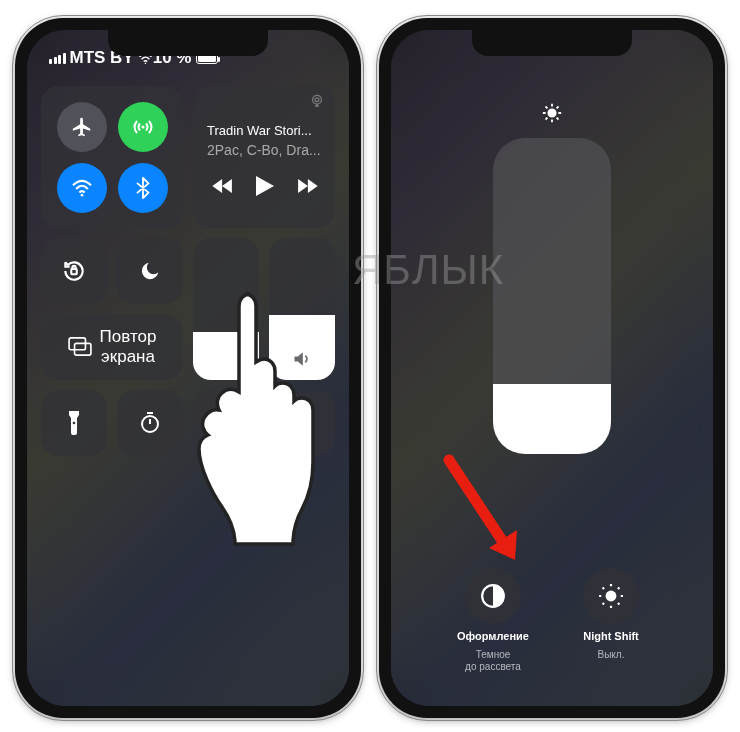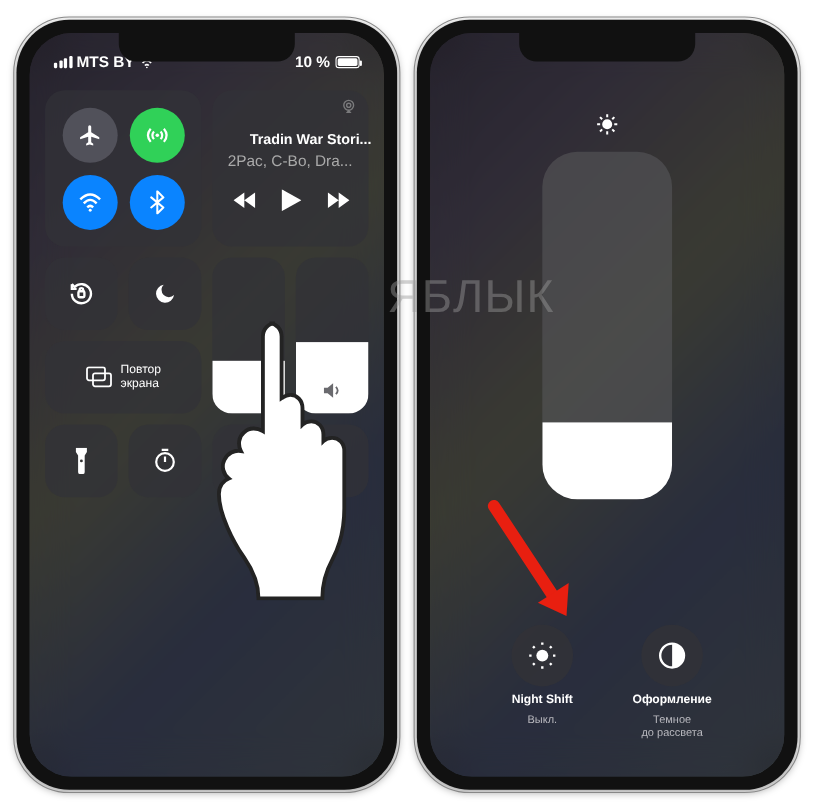--- a/index.html
+++ b/index.html
@@ -4,48 +4,48 @@
 <style>
   * { box-sizing: border-box; margin: 0; padding: 0; font-family: -apple-system, "Helvetica Neue", Arial, sans-serif; }
   body { width: 740px; height: 732px; background: #fff; position: relative; }
   .phones { display: flex; gap: 18px; padding: 18px 10px; justify-content: center; }
   .phone { width: 346px; height: 700px; background: #111; border-radius: 48px; padding: 12px; position: relative; box-shadow: 0 2px 8px rgba(0,0,0,0.4); }
   .phone::before { content:""; position:absolute; left:-3px; top:-3px; right:-3px; bottom:-3px; border-radius:51px; border:1px solid #888; pointer-events:none; }
   .notch { position: absolute; top: 12px; left: 50%; transform: translateX(-50%); width: 160px; height: 26px; background:#111; border-bottom-left-radius: 16px; border-bottom-right-radius: 16px; z-index: 30; }
   .screen { width: 100%; height: 100%; border-radius: 38px; overflow: hidden; position: relative; background: linear-gradient(135deg,#2b2632 0%,#3a3440 20%,#4a4b3a 45%,#2f364a 70%,#3b4247 100%); }
   .blur-overlay { position:absolute; inset:0; backdrop-filter: blur(18px); background: rgba(30,30,36,0.35); }
   .content { position: absolute; inset: 0; z-index: 10; }
-  .status { display:flex; justify-content:space-between; align-items:center; padding: 18px 22px 6px; color:#fff; font-size: 14px; font-weight: 600; position:relative; z-index:31; }
+  .status { display:flex; align-items:center; padding: 18px 22px 6px; color:#fff; font-size: 17px; font-weight: 600; position:relative; z-index:31; }
   .status .left { display:flex; align-items:center; gap:4px; }
   .status .right { display:flex; align-items:center; gap:5px; }
   .bars { display:inline-flex; gap:1.5px; align-items:flex-end; }
   .bars span { width:3px; background:#fff; border-radius:1px; }
   .bars span:nth-child(1){height:5px} .bars span:nth-child(2){height:7px} .bars span:nth-child(3){height:9px} .bars span:nth-child(4){height:11px}
   .battery { width:22px; height:11px; border:1px solid #fff; border-radius:3px; position:relative; }
   .battery::after{content:"";position:absolute;right:-3px;top:3px;width:2px;height:5px;background:#fff;border-radius:1px;}
   .battery-fill{position:absolute;left:1px;top:1px;bottom:1px;width:calc(99% - 2px);background:#fff;border-radius:1.5px;}
   
   .ccgrid { padding: 12px 18px; display:grid; grid-template-columns: repeat(4, 66px); grid-auto-rows: 66px; gap: 10px; justify-content:center; }
   .tile { background: rgba(50,50,55,0.72); border-radius: 18px; display:flex; align-items:center; justify-content:center; color:#fff; }
   .tile.sm-icon { font-size: 22px; }
   .w2{grid-column:span 2;} .h2{grid-row:span 2;}
   .connectivity { display:grid; grid-template-columns:1fr 1fr; grid-template-rows:1fr 1fr; gap:0; padding:10px; }
   .conn-btn { width:50px; height:50px; border-radius:50%; display:flex; align-items:center; justify-content:center; margin:auto; background: rgba(110,110,120,0.55); color:#fff; }
   .conn-btn.green{background:#30d158;} .conn-btn.blue{background:#0a84ff;}
   .music { flex-direction:column; align-items:flex-start; padding:12px 12px 8px 14px; gap:4px; }
-  .music-title{font-size:13px;font-weight:700;white-space:nowrap;overflow:hidden;text-overflow:ellipsis;width:100%;margin-left:20px;}
+  .music-title{font-size:13px;font-weight:400;white-space:nowrap;overflow:hidden;text-overflow:ellipsis;width:100%;}
   .music-sub{font-size:14px;color:#aaa;white-space:nowrap;overflow:hidden;text-overflow:ellipsis;width:100%;}
   .music-ctrls{display:flex;gap:22px;align-items:center;margin-top:14px;align-self:center;}
   .airplay{position:absolute;top:8px;right:10px;opacity:0.6;}
   .slider{background:rgba(50,50,55,0.72);border-radius:18px;position:relative;overflow:hidden;}
   .slider-fill{position:absolute;left:0;right:0;bottom:0;background:#fff;}
   .slider-icon{position:absolute;left:50%;bottom:12px;transform:translateX(-50%);color:#666;}
   
   .mirror-tile{display:flex;align-items:center;gap:8px;padding:0 10px;}
-  .mirror-text{display:flex;flex-direction:column;font-size:11px;line-height:1.15;}
+  .mirror-text{display:flex;flex-direction:column;font-size:17px;line-height:1.15;text-align:center;}
   
   .finger { position:absolute; left:168px; top:256px; z-index:40; pointer-events:none; }
   .finger-label{position:absolute;left:200px;top:442px;color:#d43c2a;font-size:17px;font-weight:500;text-align:center;line-height:1.25;z-index:40;}
   
   .big-slider-wrap{position:absolute;left:50%;transform:translateX(-50%);top:72px;display:flex;flex-direction:column;align-items:center;gap:14px;}
   .sun{color:#fff;}
   .big-slider{width:118px;height:316px;background:rgba(84,84,88,0.65);border-radius:32px;position:relative;overflow:hidden;}
   .big-fill{position:absolute;left:0;right:0;bottom:0;height:22%;background:#fff;}
   .opts{position:absolute;bottom:34px;left:0;right:0;display:flex;justify-content:center;gap:28px;}
   .opt{display:flex;flex-direction:column;align-items:center;gap:6px;width:90px;}
@@ -235,37 +235,37 @@
               <path d="M12 2v3M12 19v3M2 12h3M19 12h3M4.9 4.9l2.1 2.1M17 17l2.1 2.1M4.9 19.1L7 17M17 7l2.1-2.1"></path>
             </svg>
           <div class="big-slider">
             <div class="big-fill"></div>
           </div>
         </div>
 
         <div class="opts">
           <div class="opt">
             <div class="opt-btn">
+              <svg width="26" height="26" viewBox="0 0 24 24">
+                  <circle cx="12" cy="12" r="10" fill="none" stroke="#fff" stroke-width="2"></circle>
+                  <path d="M12 2a10 10 0 0 1 0 20z" fill="#fff"></path>
+                </svg>
+            </div>
+            <div class="opt-label">Оформление</div>
+            <div class="opt-sub"><span>Темное</span><br><span>до рассвета</span></div>
+          </div>
+          <div class="opt">
+            <div class="opt-btn">
               <svg width="26" height="26" viewBox="0 0 24 24" fill="none" stroke="#fff" stroke-width="2">
                   <circle cx="12" cy="12" r="5" fill="#fff" stroke="none"></circle>
                   <path d="M12 1v2M12 21v2M1 12h2M21 12h2M4.2 4.2l1.4 1.4M18.4 18.4l1.4 1.4M4.2 19.8l1.4-1.4M18.4 5.6l1.4-1.4"></path>
                 </svg>
             </div>
             <div class="opt-label">Night Shift</div>
             <div class="opt-sub">Выкл.</div>
-          </div>
-          <div class="opt">
-            <div class="opt-btn">
-              <svg width="26" height="26" viewBox="0 0 24 24">
-                  <circle cx="12" cy="12" r="10" fill="none" stroke="#fff" stroke-width="2"></circle>
-                  <path d="M12 2a10 10 0 0 1 0 20z" fill="#fff"></path>
-                </svg>
-            </div>
-            <div class="opt-label">Оформление</div>
-            <div class="opt-sub"><span>Темное</span><br><span>до рассвета</span></div>
           </div>
         </div>
 
         <svg class="arrow" width="90" height="120" viewBox="0 0 90 120">
           <path d="M10 6 L68 94" stroke="#e81f10" stroke-width="11" stroke-linecap="round"></path>
           <path d="M50 94 L76 106 L78 76 Z" fill="#e81f10"></path>
         </svg>
       </div>
     </div>
   </div>

